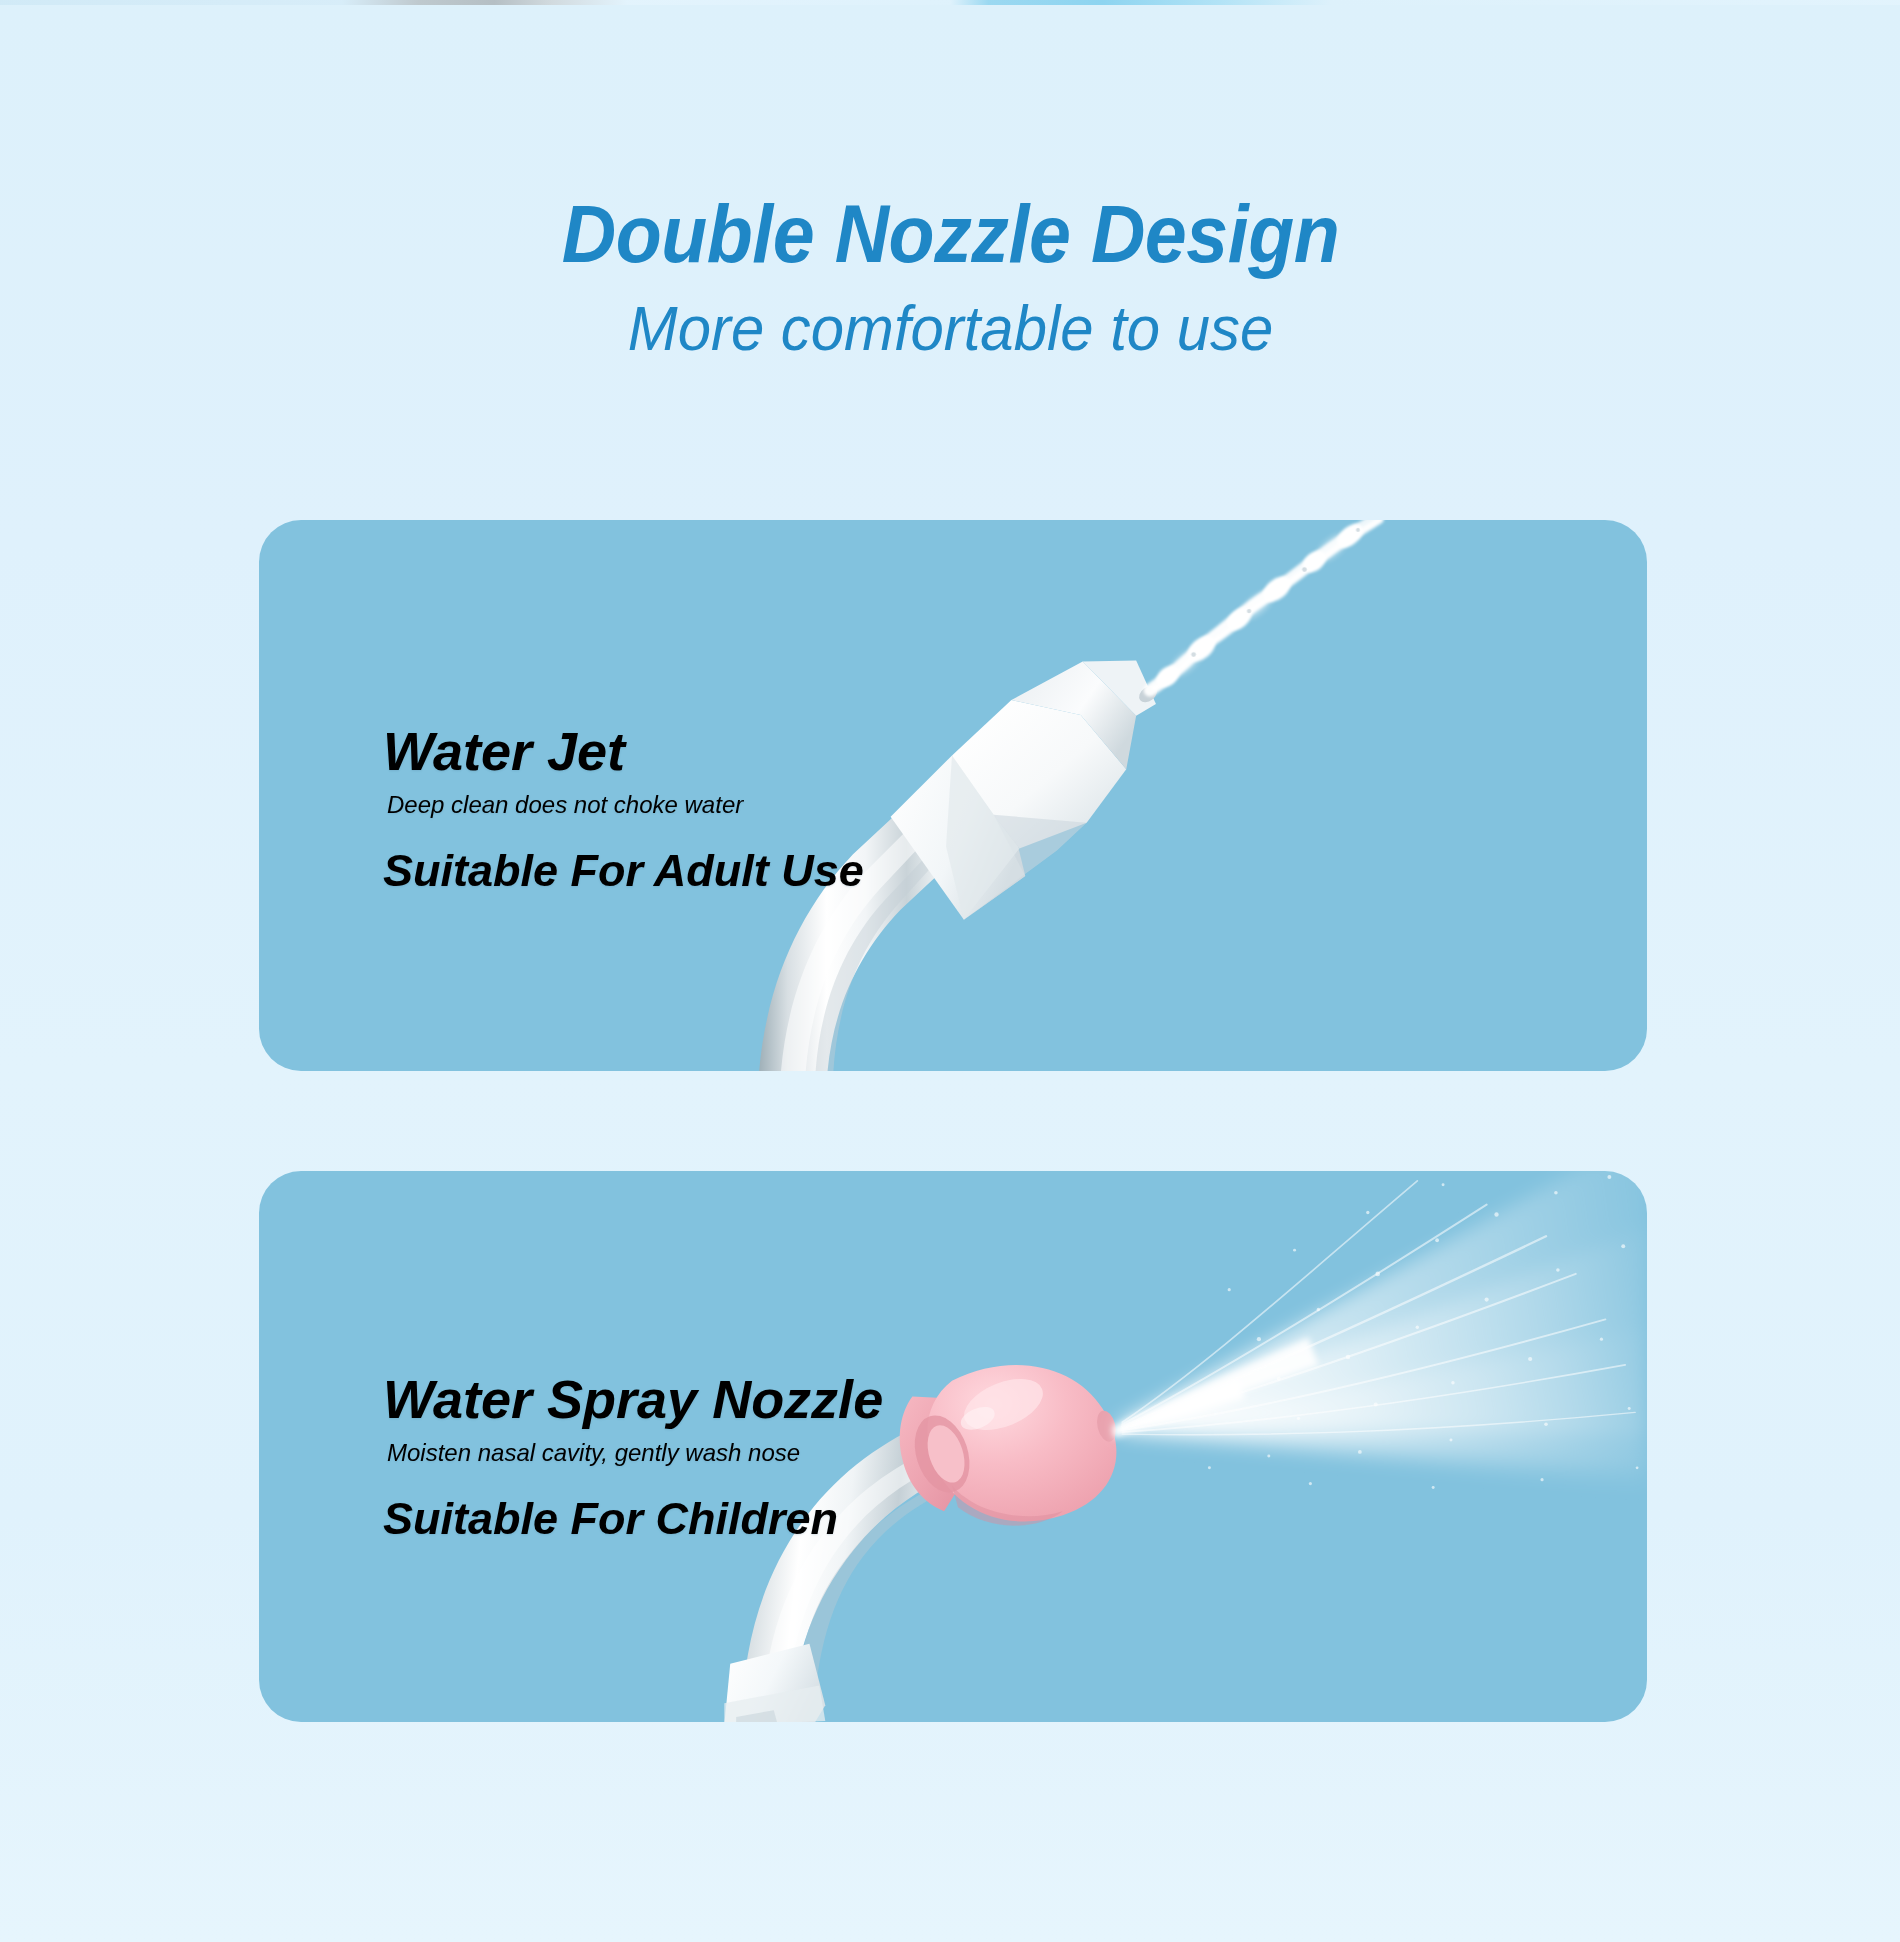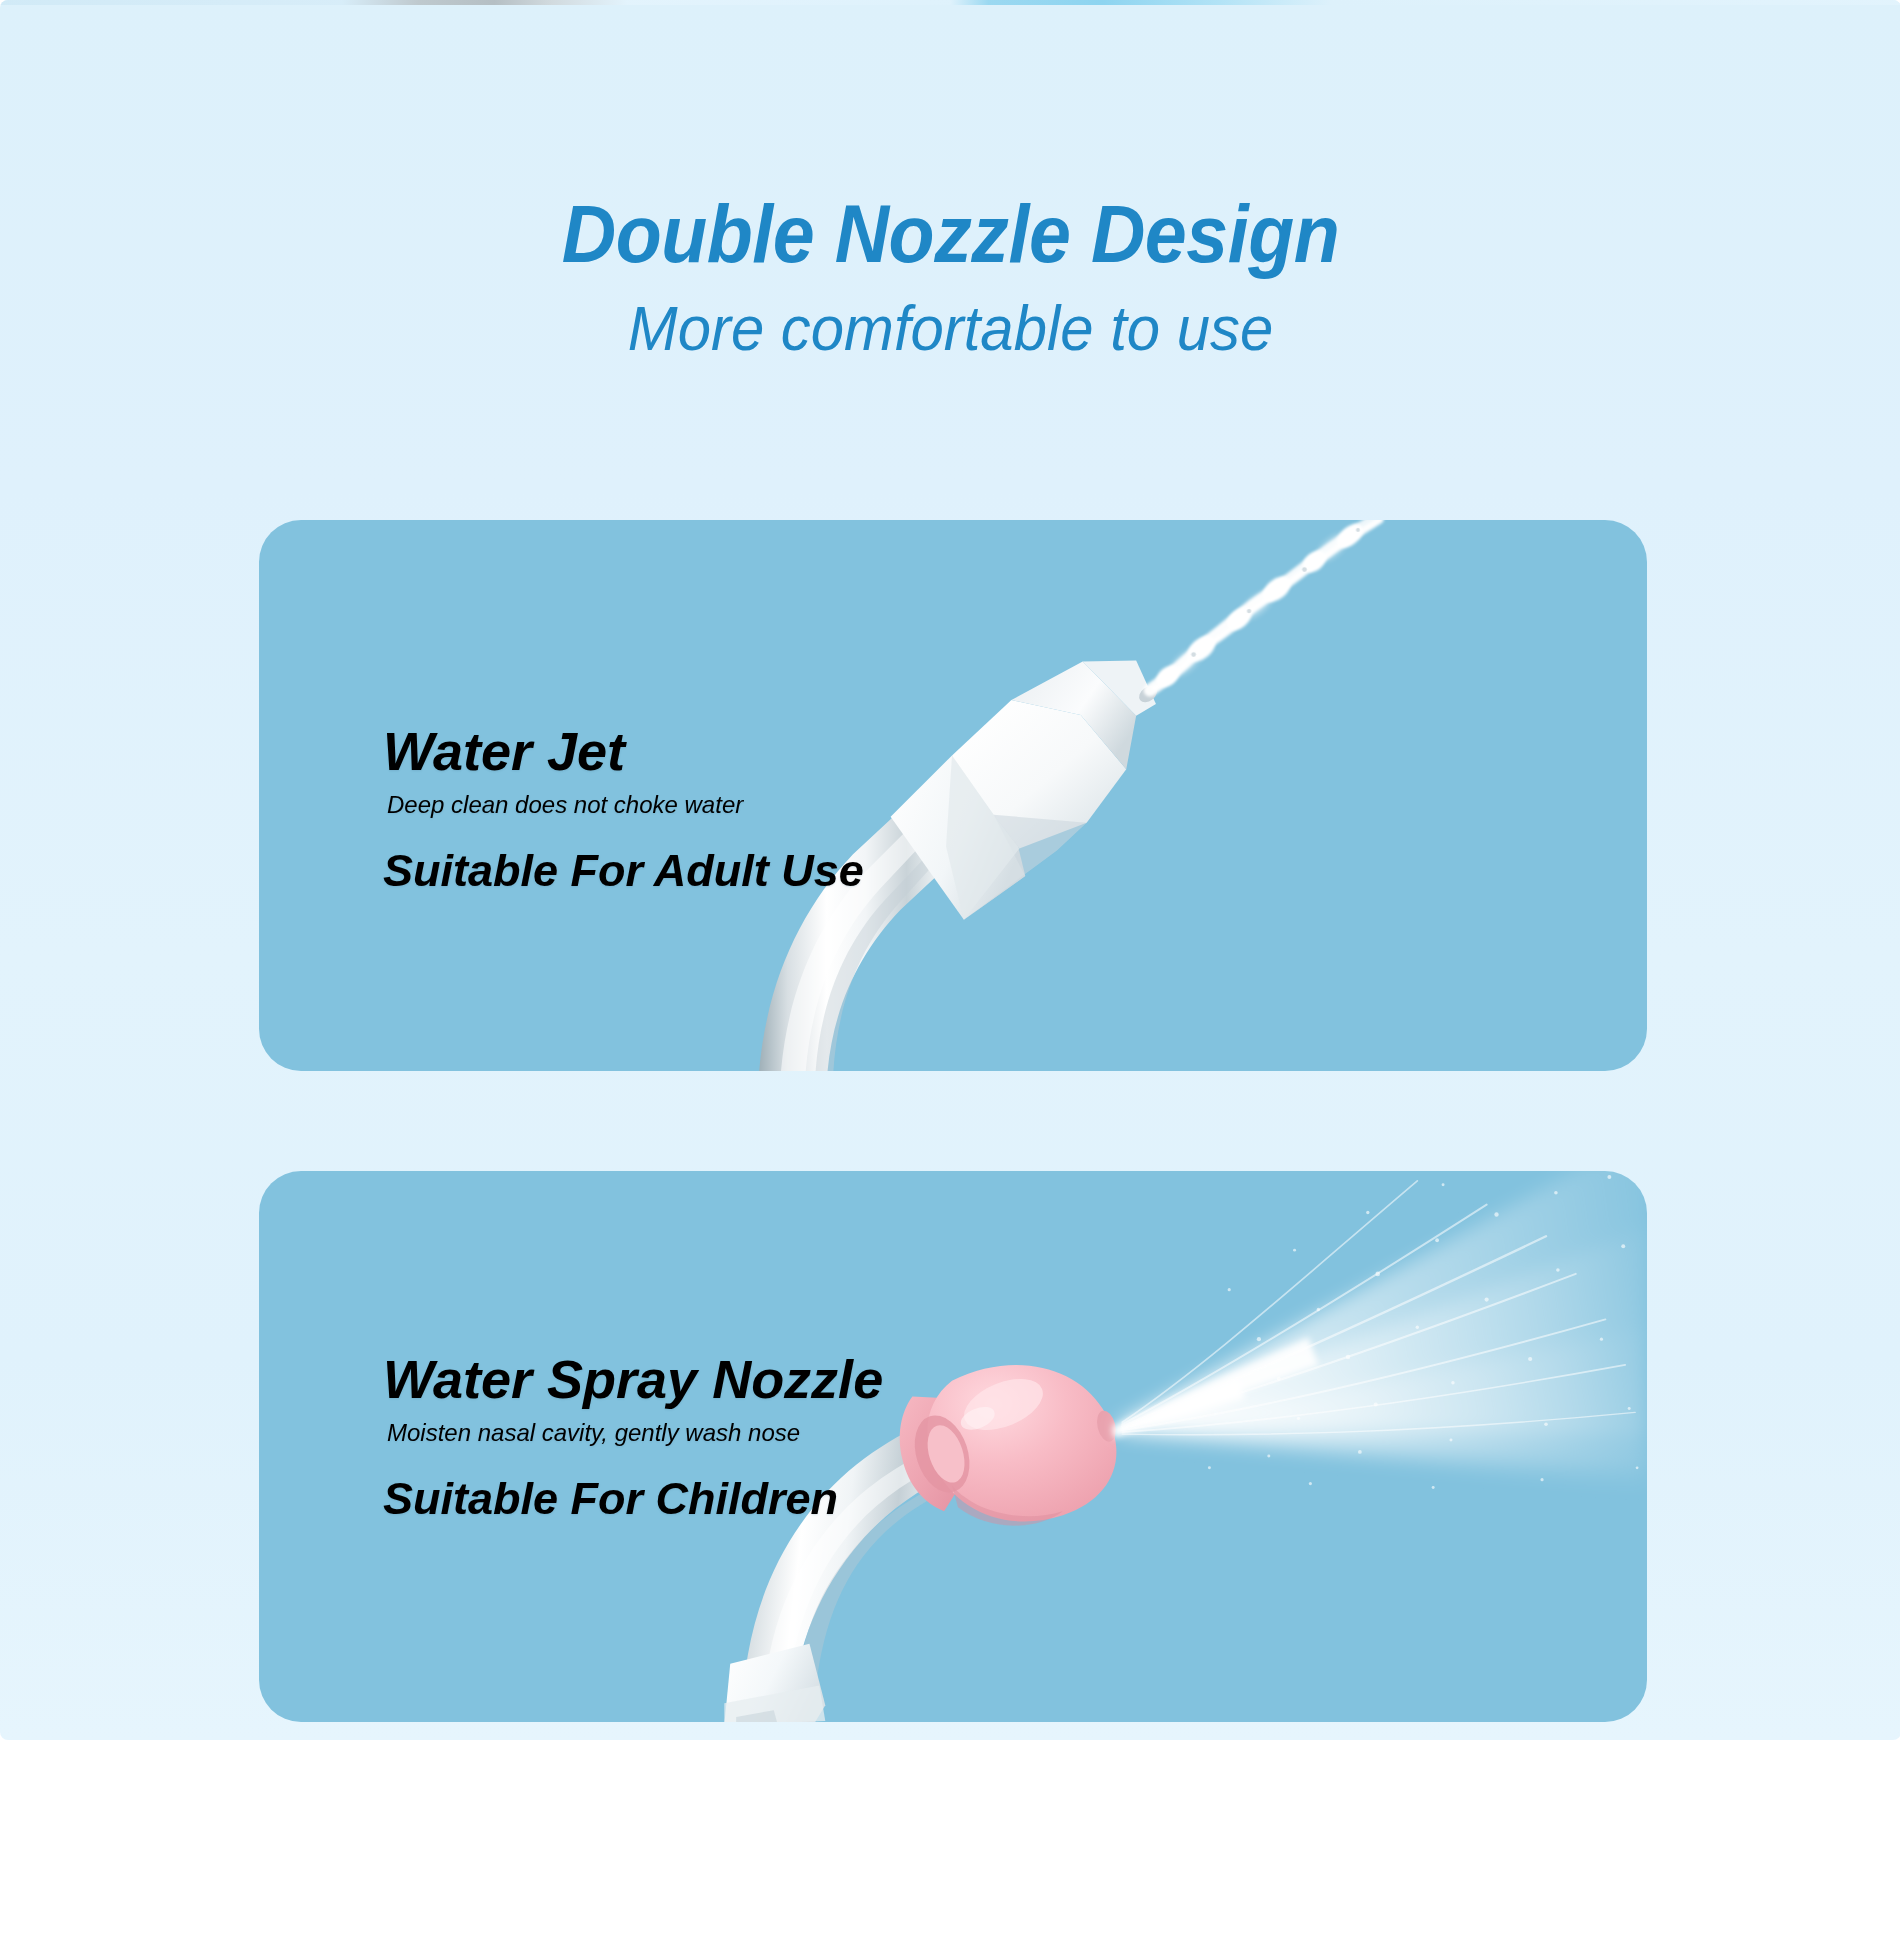--- a/index.html
+++ b/index.html
@@ -8,29 +8,28 @@
     padding: 0;
     background: #ffffff;
   }
   body {
     font-family: "Liberation Sans", "DejaVu Sans", sans-serif;
   }
 
   .page {
     position: relative;
     width: 1901px;
-    height: 1740px;
+    height: 1942px;
     overflow: hidden;
     background: linear-gradient(180deg,
         #ddf1fb 0%,
         #dff1fc 28%,
         #e2f3fc 55%,
         #e0f2fc 78%,
         #e6f5fd 100%);
-    border-radius: 8px;
   }
 
   
   .top-sliver {
     position: absolute;
     left: 0; top: 0;
     width: 1901px; height: 5px;
     background: linear-gradient(90deg,
       #cfe9f6 0%, #d6ecf8 18%,
       #b9c2c6 22%, #aeb6ba 26%, #cfd6d9 29%,
@@ -79,21 +78,21 @@
   #card-jet   { left: 259px; top: 520px;  width: 1388px; height: 551px; }
   #card-spray { left: 259px; top: 1171px; width: 1388px; height: 551px; }
 
   .card-text {
     position: absolute;
     left: 124px;
     color: #000000;
     z-index: 5;
   }
   #text-jet   { top: 203px; }
-  #text-spray { top: 180px; }
+  #text-spray { top: 200px; }
 
   .card-title {
     font-size: 54px;
     line-height: 1.05;
     font-weight: bold;
     font-style: italic;
     margin: 0;
     white-space: nowrap;
     text-shadow: 0 1px 2px rgba(60,110,140,.18);
   }

